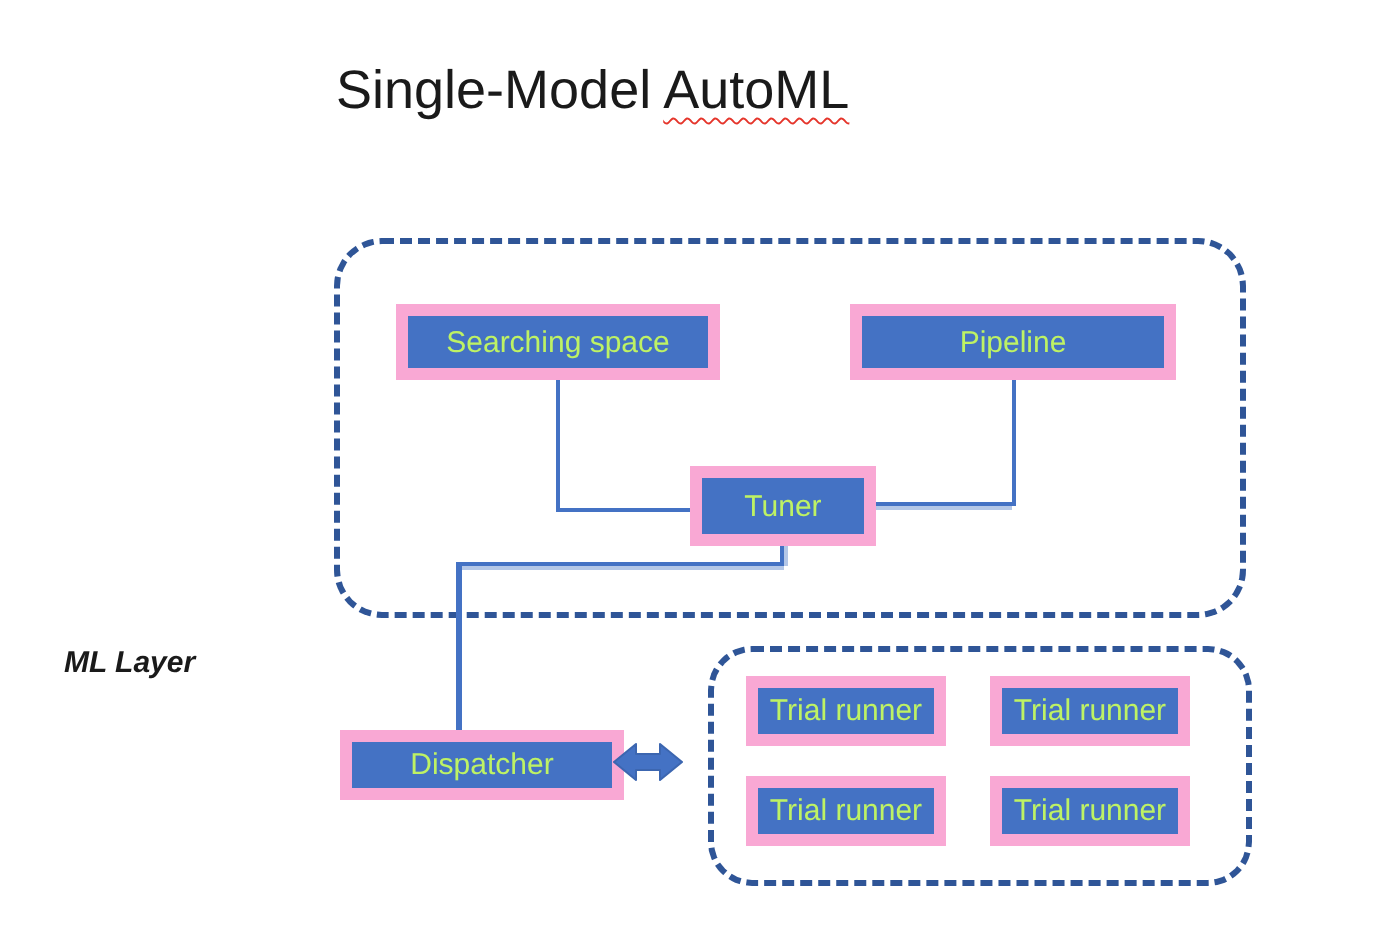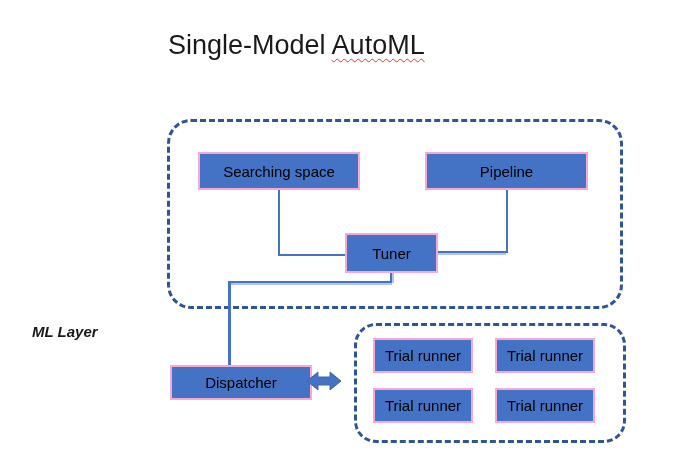--- a/index.html
+++ b/index.html
@@ -50,22 +50,22 @@
     border-radius: 24px;
     background: transparent;
   }
   #automl-group { left: 167px; top: 119px; width: 450px; height: 184px; }
   #ml-group { left: 354px; top: 323px; width: 266px; height: 114px; border-radius: 22px; }
 
   .node {
     position: absolute;
     box-sizing: border-box;
     background: #4472c4;
-    border: 2px solid #f9a8d4;
-    color: #000000;
+    border: 6px solid #f9a8d4;
+    color: #bef264;
     font-size: 15px;
     display: flex;
     align-items: center;
     justify-content: center;
     white-space: nowrap;
   }
   #box-searching  { left: 198px; top: 152px; width: 162px; height: 38px; }
   #box-pipeline   { left: 425px; top: 152px; width: 163px; height: 38px; }
   #box-tuner      { left: 345px; top: 233px; width: 93px;  height: 40px; }
   #box-dispatcher { left: 170px; top: 365px; width: 142px; height: 35px; }

